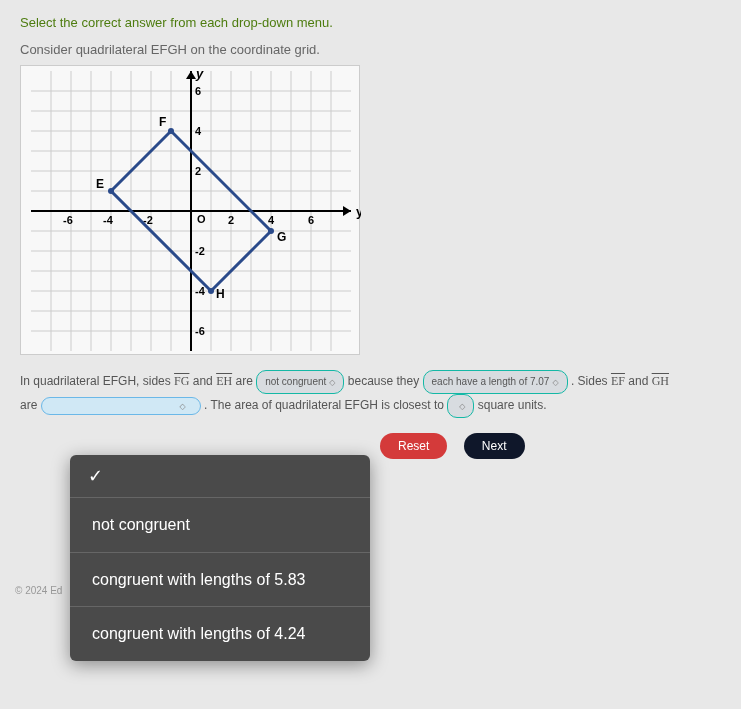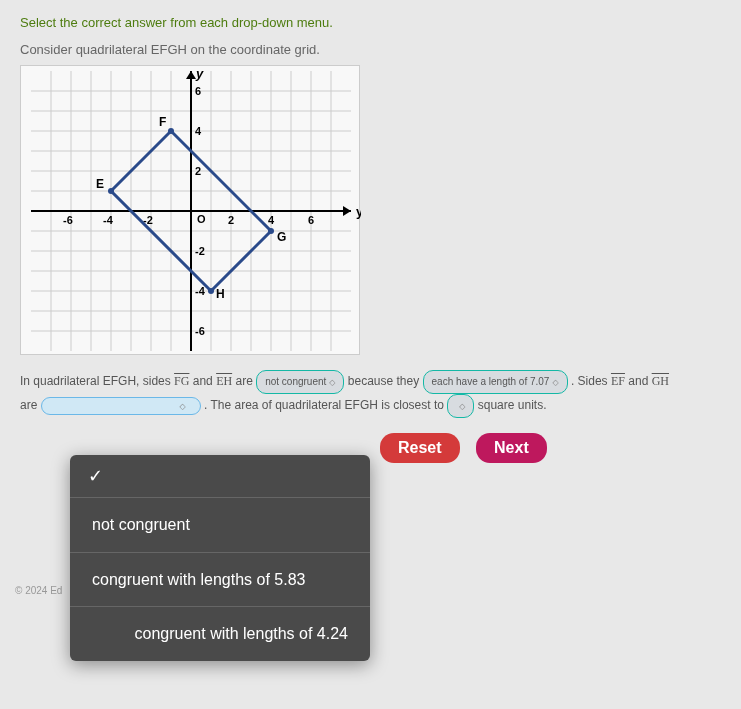--- a/index.html
+++ b/index.html
@@ -56,28 +56,28 @@
       height: 18px;
     }
     .pill-active .chev { float: right; font-size: 8px; color: #888; }
     .serif { font-family: 'Times New Roman', serif; }
     .buttons-row { margin-top: 15px; margin-left: 360px; }
     .btn {
       display: inline-block;
       border: none;
       border-radius: 14px;
       padding: 6px 18px;
-      font-size: 16px;
-      font-weight: bold;
+      font-size: 12px;
+      font-weight: normal;
       color: white;
       cursor: pointer;
       margin-right: 12px;
     }
     .btn-reset { background: #d43a3a; }
-    .btn-next { background: #be185d; }
+    .btn-next { background: #0f172a; }
     .copyright {
       position: absolute;
       left: 15px;
       top: 585px;
       font-size: 10px;
       color: #999;
     }
     .dropdown-menu {
       position: absolute;
       left: 70px;
@@ -93,21 +93,21 @@
       padding: 10px 18px;
       border-bottom: 1px solid #666;
     }
     .dropdown-option {
       padding: 16px 22px;
       font-size: 16px;
       border-bottom: 1px solid #666;
       cursor: pointer;
       line-height: 1.35;
     }
-    .dropdown-option:last-child { border-bottom: none; text-align: right; }
+    .dropdown-option:last-child { border-bottom: none; }
     .check { color: white; font-size: 18px; }
   </style>
 </head>
 <body>
 
 <div class="instruction">Select the correct answer from each drop-down menu.</div>
 <div class="consider">Consider quadrilateral EFGH on the coordinate grid.</div>
 
 <div class="graph-container">
   <svg width="340" height="290" viewBox="0 0 340 290">

